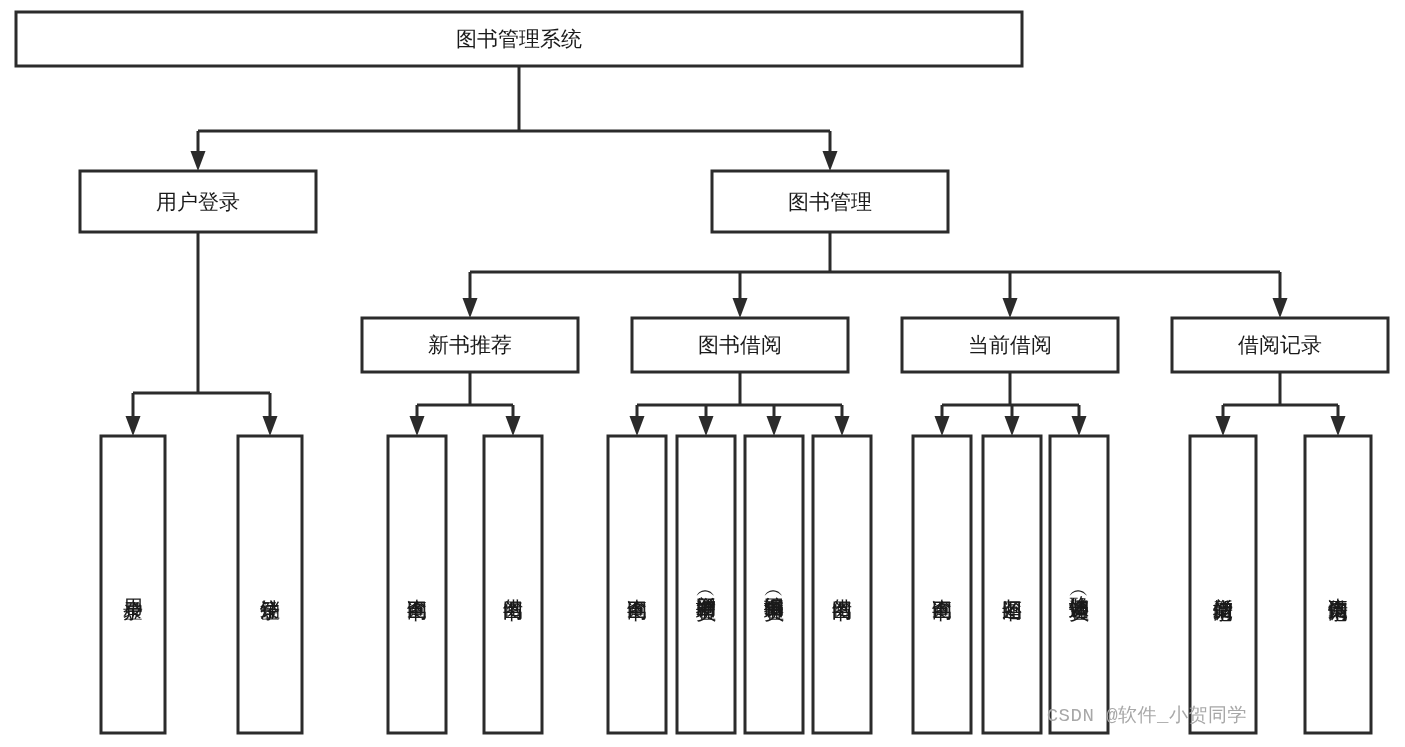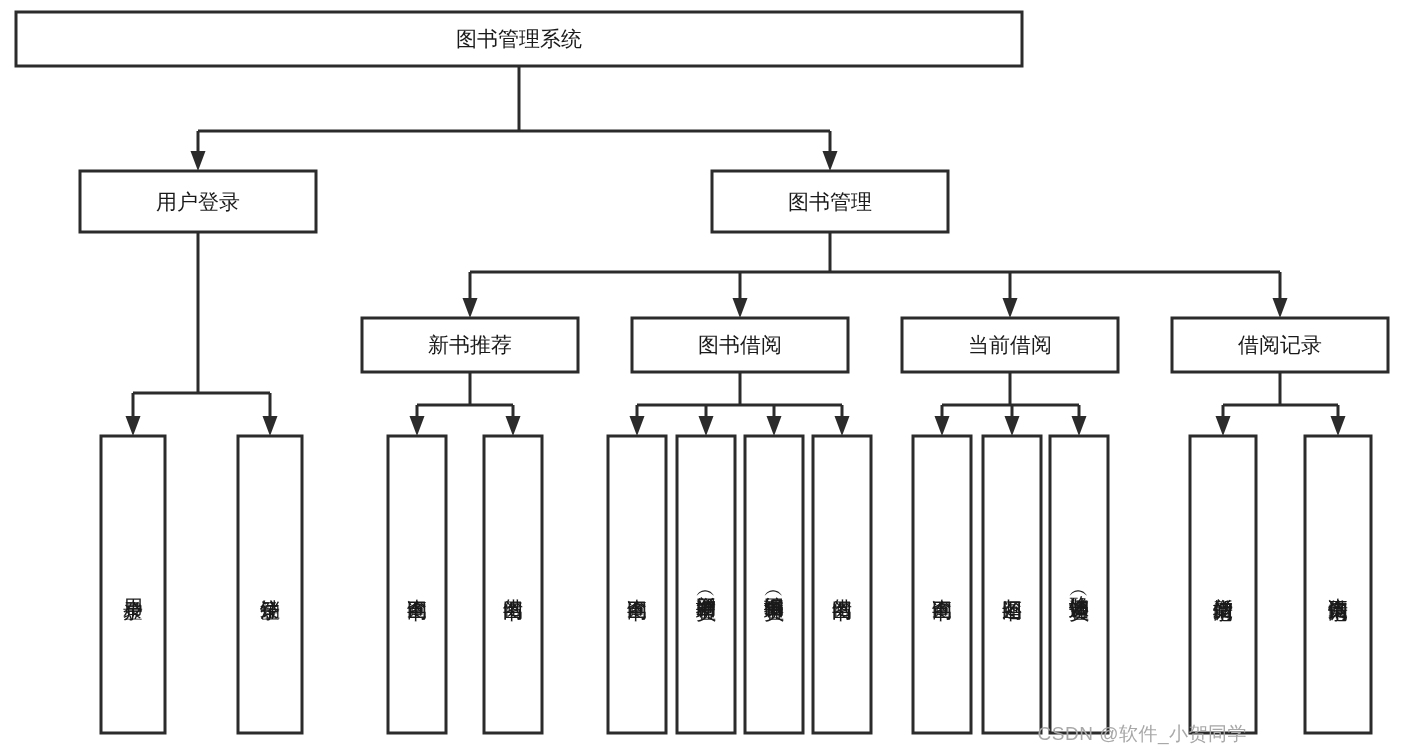--- a/index.html
+++ b/index.html
@@ -65,22 +65,22 @@
     font-size: 20px;
     line-height: 1.05;
     color: #1a1a1a;
     letter-spacing: 1px;
     white-space: nowrap;
     text-align: center;
   }
   .watermark {
     position: absolute;
     right: 8px;
-    bottom: 0;
-    font-family: Liberation Sans, sans-serif;
+    bottom: 19px;
+    font-family: Liberation Mono, monospace;
     font-size: 19px;
     color: #a8a8a8;
     letter-spacing: 0.5px;
     user-select: none;
   }
 </style>
 </head>
 <body>
 
 <div id="diagram-root">

